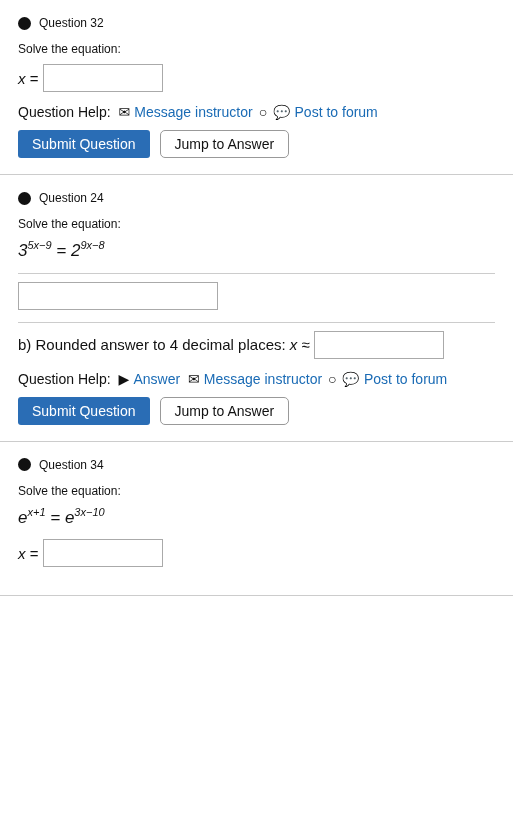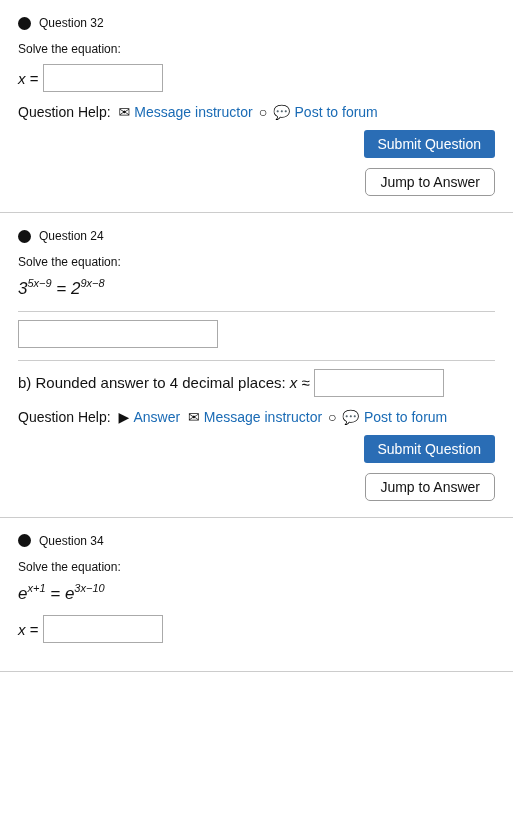--- a/index.html
+++ b/index.html
@@ -81,23 +81,22 @@
       flex-wrap: wrap;
       gap: 4px;
     }
     .help-link {
       color: #1a6bb5;
       text-decoration: none;
       cursor: pointer;
     }
     .actions {
       display: flex;
-      align-items: flex-end;
+      align-items: flex-start;
       gap: 10px;
-      flex-direction: column;
     }
     .btn-submit {
       background: #2a6db5;
       color: #fff;
       border: none;
       padding: 6px 14px;
       font-size: 14px;
       cursor: pointer;
       border-radius: 3px;
     }

